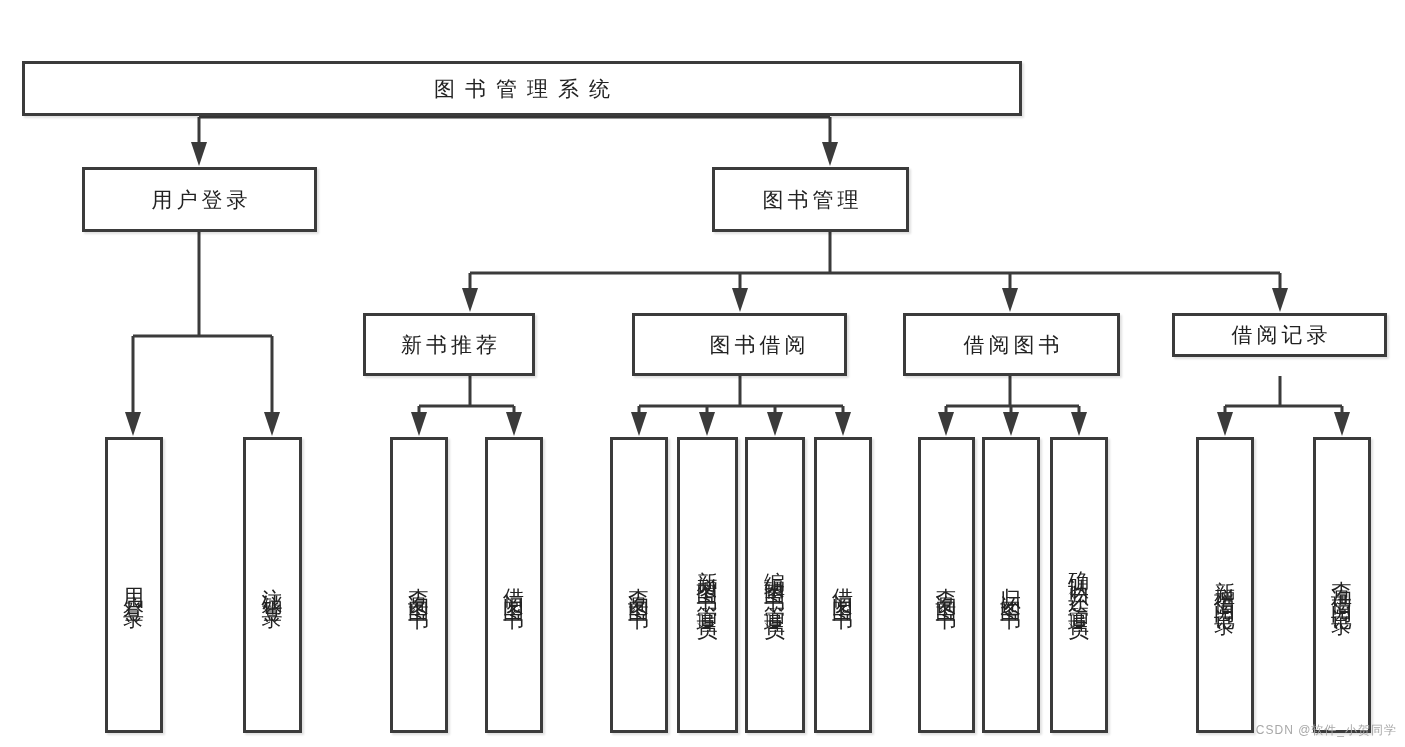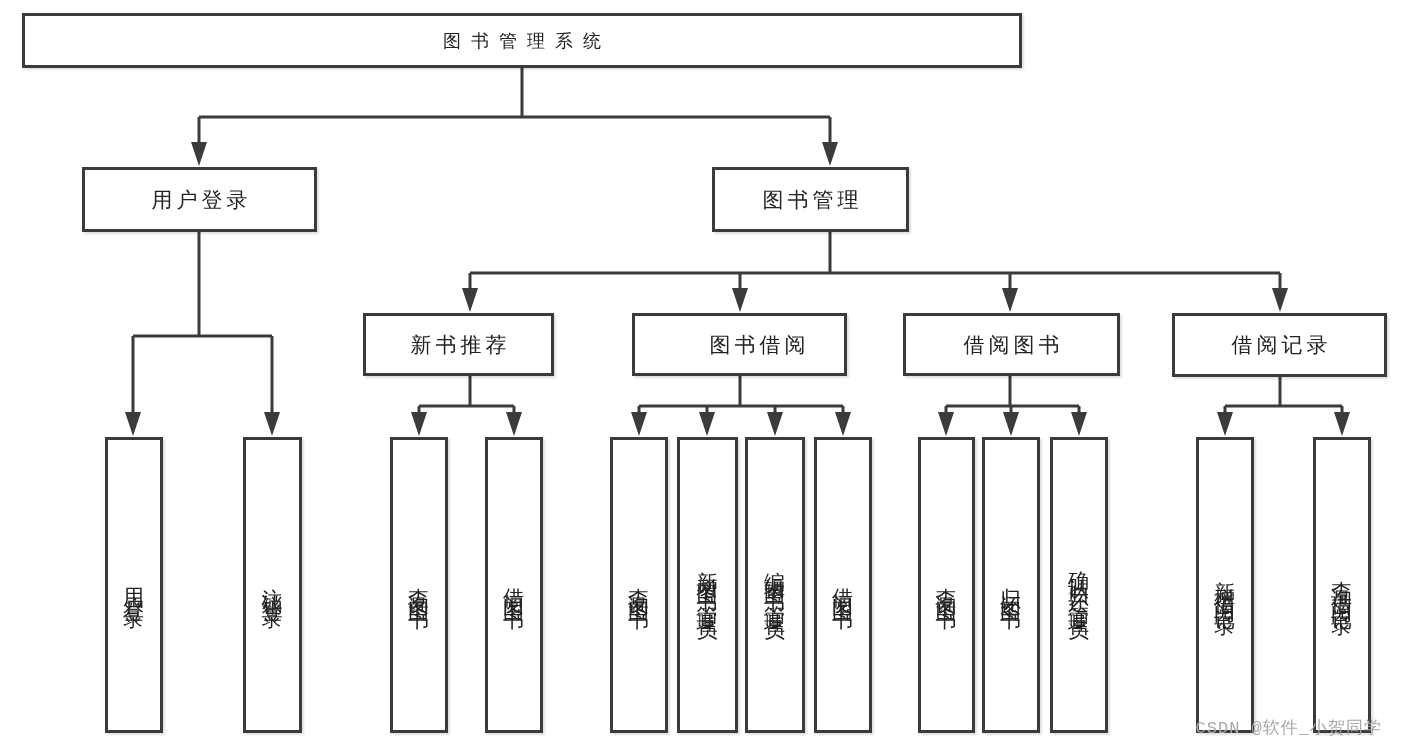--- a/index.html
+++ b/index.html
@@ -16,60 +16,59 @@
     position:absolute;
     box-sizing:border-box;
     border:3px solid #3b3b3b;
     background:#ffffff;
     display:flex;align-items:center;justify-content:center;
     z-index:2;
     box-shadow:2px 2px 2px rgba(0,0,0,0.12);
     color:#222222;
   }
   .h-box{font-size:21px;letter-spacing:4px;text-indent:4px;white-space:nowrap;}
-  .root-box{font-size:18px;letter-spacing:10px;text-indent:10px;}
+  .root-box{font-size:21px;letter-spacing:10px;text-indent:10px;margin-top:48px;}
   .v-box{
     writing-mode:vertical-rl;
     text-orientation:mixed;
     font-size:21px;
     letter-spacing:7px;
     line-height:1;
     white-space:nowrap;
   }
   
   #n-root{left:22px;top:13px;width:1000px;height:55px;}
   #n-user-login{left:82px;top:167px;width:235px;height:65px;}
   #n-book-mgmt{left:712px;top:167px;width:197px;height:65px;}
-  #n-new-book{left:363px;top:313px;width:191px;height:63px;}
+  #n-new-book{left:363px;top:313px;width:172px;height:63px;}
   #n-book-borrow{left:632px;top:313px;width:215px;height:63px;padding-left:36px;}
   #n-current-borrow{left:903px;top:313px;width:217px;height:63px;}
-  #n-borrow-records{left:1172px;top:313px;width:215px;height:64px;}
+  #n-borrow-records{left:1172px;top:313px;width:215px;height:44px;}
   .leaf{top:437px;height:296px;}
   #l-a1{left:105px;width:58px;}
   #l-a2{left:243px;width:59px;}
   #l-b1{left:390px;width:58px;}
   #l-b2{left:485px;width:58px;}
   #l-c1{left:610px;width:58px;}
   #l-c2{left:677px;width:61px;}
   #l-c3{left:745px;width:60px;}
   #l-c4{left:814px;width:58px;}
   #l-d1{left:918px;width:57px;}
   #l-d2{left:982px;width:58px;}
   #l-d3{left:1050px;width:58px;}
   #l-e1{left:1196px;width:58px;}
   #l-e2{left:1313px;width:58px;}
   .watermark{
     position:absolute;
-    right:23px;bottom:8px;
-    font-size:17px;
+    right:8px;bottom:8px;
+    font-size:12px;
     color:#a8a8a8;
     z-index:5;
     letter-spacing:1px;
     white-space:nowrap;
-    font-family:Liberation Mono, monospace;
   }
 </style>
 </head>
 <body>
 
 <div class="stage">
 
   <svg class="connectors" viewBox="0 0 1405 747" xmlns="http://www.w3.org/2000/svg">
     <g stroke="#3b3b3b" stroke-width="3" fill="none">
       <path d="M522,68 V117 M199,117 H830 M199,117 V145 M830,117 V145"></path>

